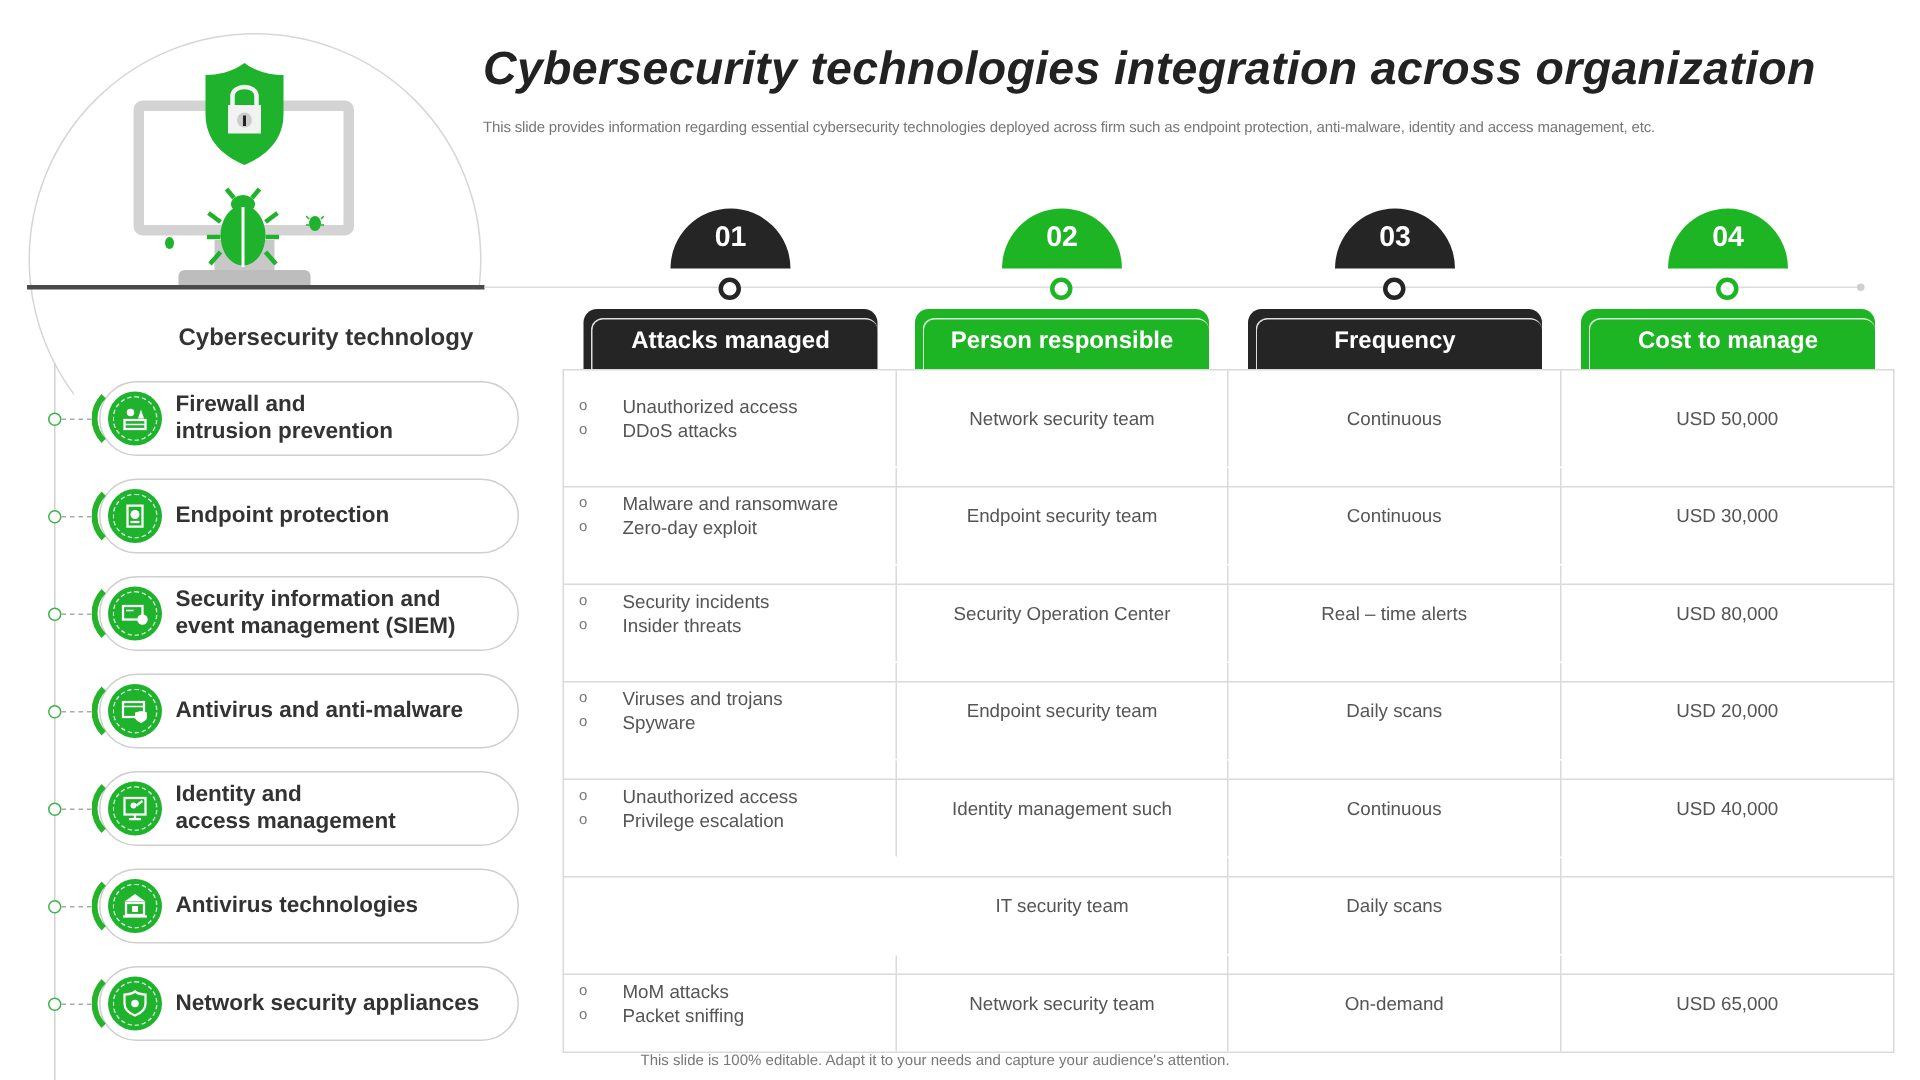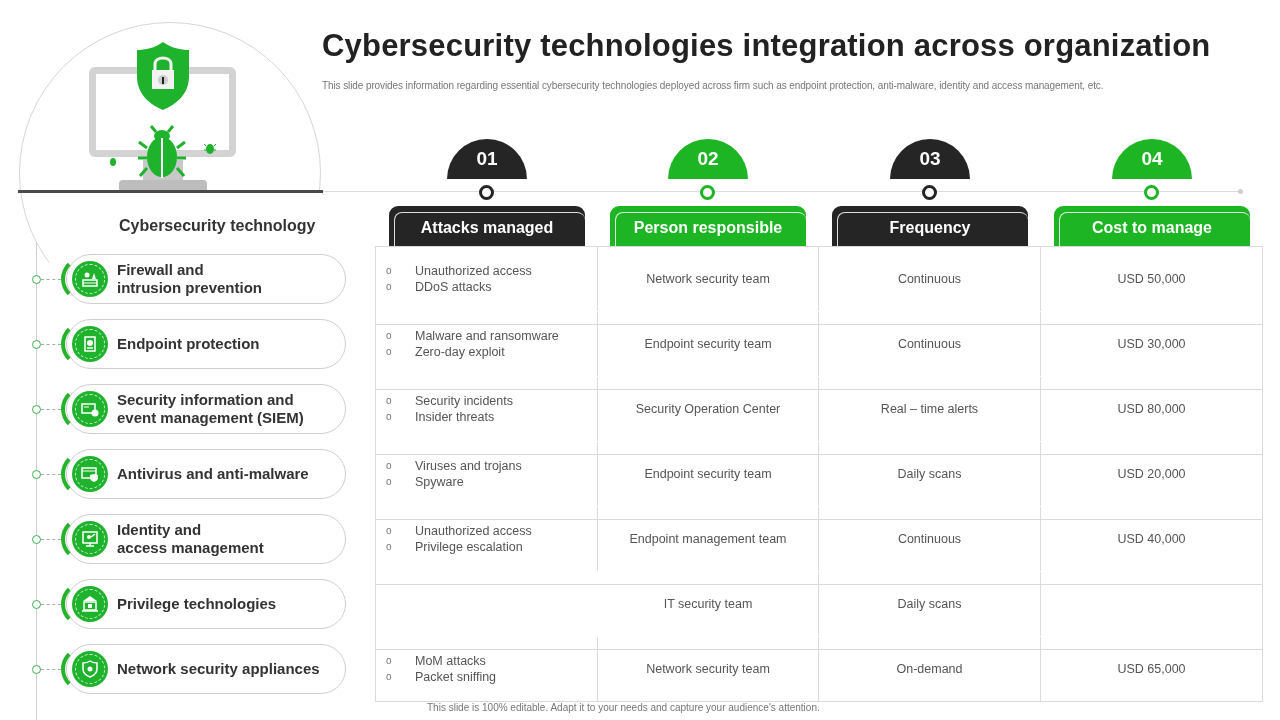--- a/index.html
+++ b/index.html
@@ -18,21 +18,21 @@
 
   
   .monitor { position:absolute; left:89px; top:67px; width:147px; height:90px; border:7px solid #d3d3d3;
              border-radius:6px; box-sizing:border-box; }
   .monitor-stand { position:absolute; left:143px; top:160px; width:40px; height:20px; background:#c8c8c8; }
   .monitor-base { position:absolute; left:119px; top:180px; width:88px; height:10px; background:#bdbdbd; border-radius:4px 4px 0 0; }
   .illus svg { position:absolute; }
 
   
   .title { position:absolute; left:322px; top:28px; font-size:31px; font-weight:bold; color:#222;
-           letter-spacing:0.2px; white-space:nowrap; }
+           letter-spacing:0.2px; white-space:nowrap;font-style:italic; }
   .subtitle { position:absolute; left:322px; top:80px; font-size:10px; color:#777; white-space:nowrap; letter-spacing:-0.1px; }
 
   
   .left-heading { position:absolute; left:119px; top:217px; font-size:16px; font-weight:bold; color:#333; }
   .vline { position:absolute; left:36px; top:242px; width:1px; height:478px; background:#d0d0d0; }
   .tech-item { position:absolute; left:28px; width:320px; height:52px; }
   .tech-dot { position:absolute; left:4px; top:21px; width:7px; height:7px; border:1px solid #3cb44a; border-radius:50%; background:#fff; }
   .tech-dash { position:absolute; left:13px; top:25px; width:20px; height:0; border-top:1px dashed #aaa; }
   .tech-arc { position:absolute; left:33px; top:2px; width:46px; height:46px; border-radius:50%;
               border-left:4px solid #25b32a; border-top:4px solid transparent; border-bottom:4px solid transparent;
@@ -210,21 +210,21 @@
   <div class="tech-arc"></div>
   <div class="tech-icon">
       <div class="inner"></div>
     <svg viewBox="0 0 20 20">
         <path d="M10 2 L17 7 L3 7Z" fill="#fff"></path>
         <rect x="4" y="8" width="12" height="8" fill="none" stroke="#fff" stroke-width="1.5"></rect>
         <rect x="8" y="10" width="4" height="4" fill="#fff"></rect>
         <line x1="2" y1="17" x2="18" y2="17" stroke="#fff" stroke-width="1.5"></line>
       </svg>
   </div>
-  <div class="tech-label">Privilege technologies</div>
+  <div class="tech-label">Antivirus technologies</div>
 </div>
 
 <div class="tech-item" style="top:644px">
   <div class="tech-dot"></div>
   <div class="tech-dash"></div>
   <div class="tech-pill"></div>
   <div class="tech-arc"></div>
   <div class="tech-icon">
       <div class="inner"></div>
     <svg viewBox="0 0 20 20">
@@ -307,21 +307,21 @@
     <div class="cell c3">Daily scans</div>
     <div class="cell c4">USD 20,000</div>
   </div>
   <div class="row" style="top:260px">
     <div class="cell c1">
         <ul class="bullets">
           <li>Unauthorized access</li>
           <li>Privilege  escalation</li>
         </ul>
       </div>
-    <div class="cell c2">Endpoint management  team</div>
+    <div class="cell c2">Identity management  such</div>
     <div class="cell c3">Continuous</div>
     <div class="cell c4">USD 40,000</div>
   </div>
   <div class="row" style="top:325px">
     <div class="cell c2">IT security team</div>
     <div class="cell c3">Daily scans</div>
   </div>
   <div class="row" style="top:390px">
     <div class="cell c1">
         <ul class="bullets">

